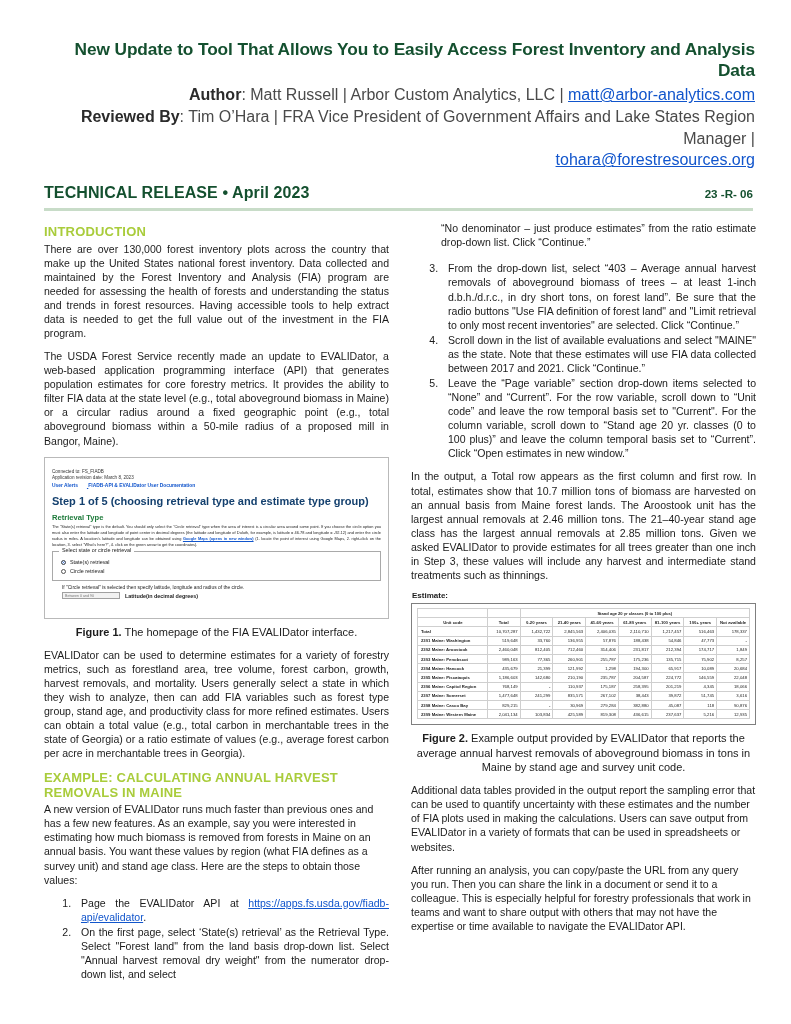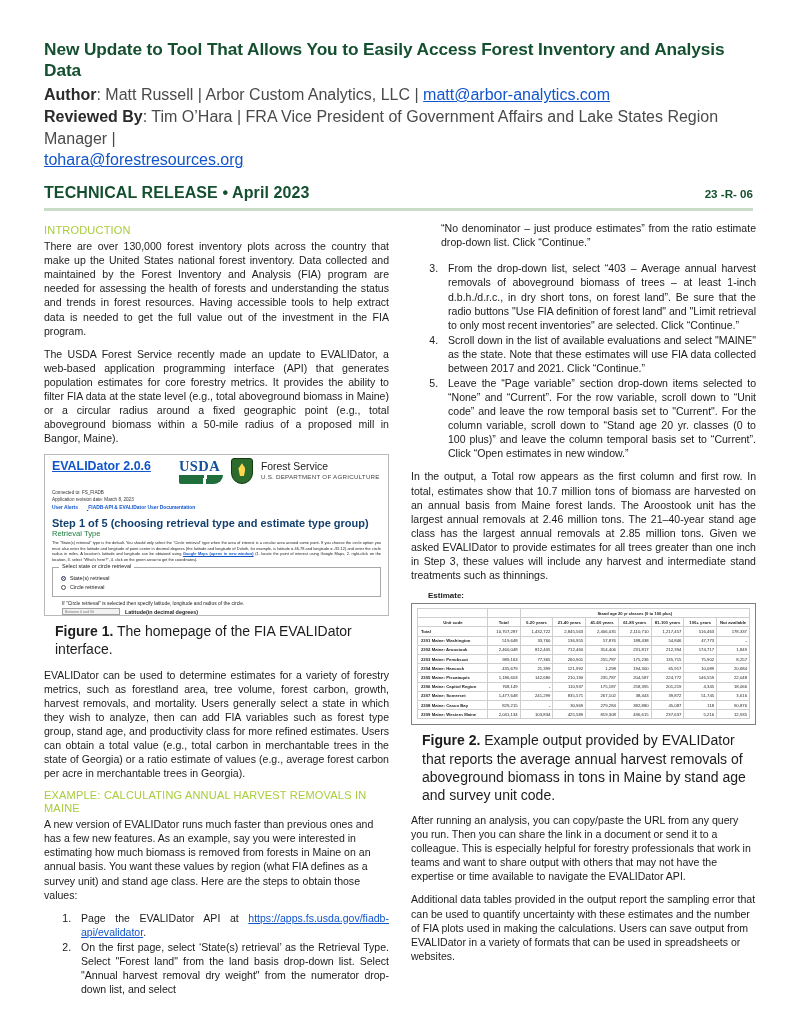--- a/index.html
+++ b/index.html
@@ -50,21 +50,21 @@
     color: #0f5c3f;
     letter-spacing: 3.3px;
     line-height: 1.2;
   }
   .logo-rule {
     border-bottom: 3px solid #a9cc3b;
     margin-top: 3px;
     width: 136px;
   }
 
-  .title-block { flex: 1; padding-top: 1px; }
+  .title-block { flex: 1; padding-top: 1px; text-align: right; }
   .doc-title {
     font-size: 17.3px;
     font-weight: bold;
     color: #14502f;
     line-height: 1.22;
     margin: 0 0 3px 0;
     letter-spacing: -0.1px;
   }
   .byline {
     font-size: 16px;
@@ -100,41 +100,42 @@
 
   
   .columns {
     display: flex;
     gap: 22px;
     padding: 10px 38px 0 44px;
   }
   .col { width: 345px; flex: 0 0 345px; }
 
   h2.section {
-    font-size: 11px;
-    font-weight: normal;
+    font-size: 13px;
+    font-weight: bold;
     color: #a9cc3b;
     margin: 3px 0 2px 0;
     letter-spacing: 0.2px;
     line-height: 1.18;
   }
   p.body {
     font-size: 10.55px;
     line-height: 1.335;
     margin: 0 0 9px 0;
     text-align: justify;
     color: #1c1c1c;
   }
   p.body.left-align { text-align: left; }
 
   .fig-caption {
-    font-size: 14px;
+    font-size: 11px;
     line-height: 1.3;
-    margin: 6px 0 9px 11px;
+    margin: 6px 0 9px 0;
     color: #1c1c1c;
+    text-align: center;
   }
   .fig-caption b { font-weight: bold; }
 
   ol.steps {
     margin: 2px 0 0 0;
     padding-left: 30px;
     font-size: 10.55px;
     line-height: 1.335;
   }
   ol.steps li {
@@ -198,21 +199,22 @@
   .fs-text-2 { font-size: 6.2px; color: #444; letter-spacing: 0.25px; line-height: 1.3; }
 
   .ev-meta { font-size: 4.6px; color: #333; line-height: 1.45; margin-top: 6px; }
   .ev-links { font-size: 4.9px; font-weight: bold; color: #1155cc; text-decoration: underline; margin-top: 1px; }
   .ev-links span { margin-right: 9px; display: inline-block; }
   .ev-step {
     font-size: 11px; font-weight: bold; color: #14406e;
     margin-top: 7px; line-height: 1.1;
   }
   .ev-subhead {
-    font-size: 7.6px; font-weight: normal; color: #1d7a3a;
+    font-size: 7.6px; font-weight: bold; color: #1d7a3a;
+    margin-top: 6px;
   }
   .ev-para {
     font-size: 3.9px; color: #222; line-height: 1.5; margin-top: 2px; text-align: justify;
   }
   .ev-para a { color: #1155cc; font-weight: bold; text-decoration: underline; }
   .ev-fieldset {
     border: 1px solid #a9a9a9;
     margin-top: 4px;
     padding: 4px 6px 6px 8px;
     position: relative;
@@ -229,21 +231,21 @@
   .ev-input-row { display: flex; align-items: center; gap: 5px; margin: 2px 0 0 10px; }
   .ev-input {
     width: 58px; height: 7px;
     border: 1px solid #a0a0a0; background: #f2f2f2;
     font-size: 3.6px; color: #777;
     display: flex; align-items: center; padding-left: 2px;
   }
   .ev-input-label { font-size: 5.4px; color: #1c1c1c; font-weight: bold; }
 
   
-  .fig2-label { font-size: 8px; font-weight: bold; color: #1c1c1c; margin: 2px 0 3px 17px; }
+  .fig2-label { font-size: 8px; font-weight: bold; color: #1c1c1c; margin: 2px 0 3px 1px; }
   .fig2 {
     border: 1px solid #7f7f7f;
     padding: 4px 5px 5px 5px;
     background: #ffffff;
   }
   table.est {
     border-collapse: collapse;
     width: 100%;
     font-size: 4.25px;
     color: #1c1c1c;
@@ -296,36 +298,20 @@
   <div class="header-rule"></div>
 
   <div class="columns">
 
     <div class="col">
       <h2 class="section">INTRODUCTION</h2>
       <p class="body">There are over 130,000 forest inventory plots across the country that make up the United States national forest inventory. Data collected and maintained by the Forest Inventory and Analysis (FIA) program are needed for assessing the health of forests and understanding the status and trends in forest resources. Having accessible tools to help extract data is needed to get the full value out of the investment in the FIA program.</p>
       <p class="body">The USDA Forest Service recently made an update to EVALIDator, a web-based application programming interface (API) that generates population estimates for core forestry metrics. It provides the ability to filter FIA data at the state level (e.g., total aboveground biomass in Maine) or a circular radius around a fixed geographic point (e.g., total aboveground biomass within a 50-mile radius of a proposed mill in Bangor, Maine).</p>
 
       <div class="fig1">
-        <div class="ev-top">
-          <div>
-            <div class="ev-title">EVALIDator 2.0.6</div>
-          </div>
-          <div class="ev-usda">
-            <div class="usda-mark">
-              <div class="usda-word">USDA</div>
-              <div class="usda-swoosh"></div>
-            </div>
-            <div class="fs-shield"></div>
-            <div>
-              <div class="fs-text-1">Forest Service</div>
-              <div class="fs-text-2">U.S. DEPARTMENT OF AGRICULTURE</div>
-            </div>
-          </div>
-        </div>
 
         <div class="ev-meta">
           <div>Connected to: FS_FIADB</div>
           <div>Application revision date: March 8, 2023</div>
         </div>
         <div class="ev-links">
           <span>User Alerts</span>
           <span>FIADB-API &amp; EVALIDator User Documentation</span>
         </div>
 
@@ -527,17 +513,17 @@
                 <td>12,935</td>
               </tr>
             </tbody>
         </table>
       </div>
 
       <p class="fig-caption">
         <b>Figure 2.</b><span> Example output provided by EVALIDator that reports the average annual harvest removals of aboveground biomass in tons in Maine by stand age and survey unit code.</span>
       </p>
 
+      <p class="body left-align">Additional data tables provided in the output report the sampling error that can be used to quantify uncertainty with these estimates and the number of FIA plots used in making the calculations. Users can save output from EVALIDator in a variety of formats that can be used in spreadsheets or websites.</p>
       <p class="body left-align">After running an analysis, you can copy/paste the URL from any query you run. Then you can share the link in a document or send it to a colleague. This is especially helpful for forestry professionals that work in teams and want to share output with others that may not have the expertise or time available to navigate the EVALIDator API.</p>
-      <p class="body left-align">Additional data tables provided in the output report the sampling error that can be used to quantify uncertainty with these estimates and the number of FIA plots used in making the calculations. Users can save output from EVALIDator in a variety of formats that can be used in spreadsheets or websites.</p>
     </div>
   </div>
 </div>
 
 </body></html>

